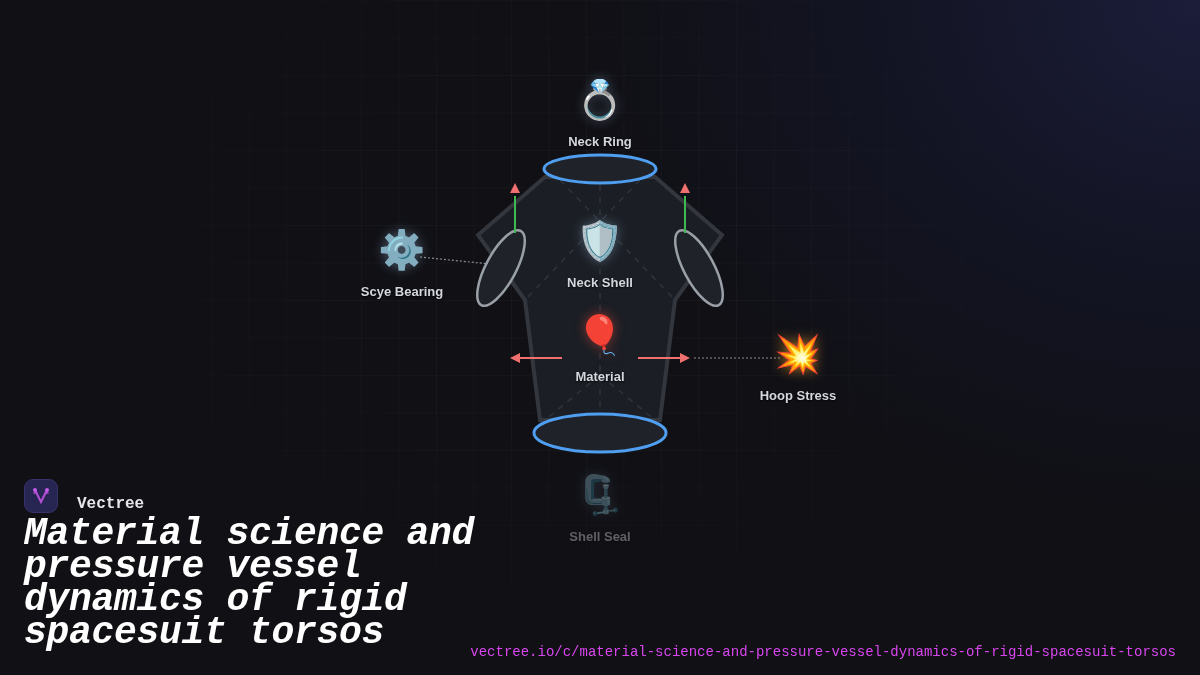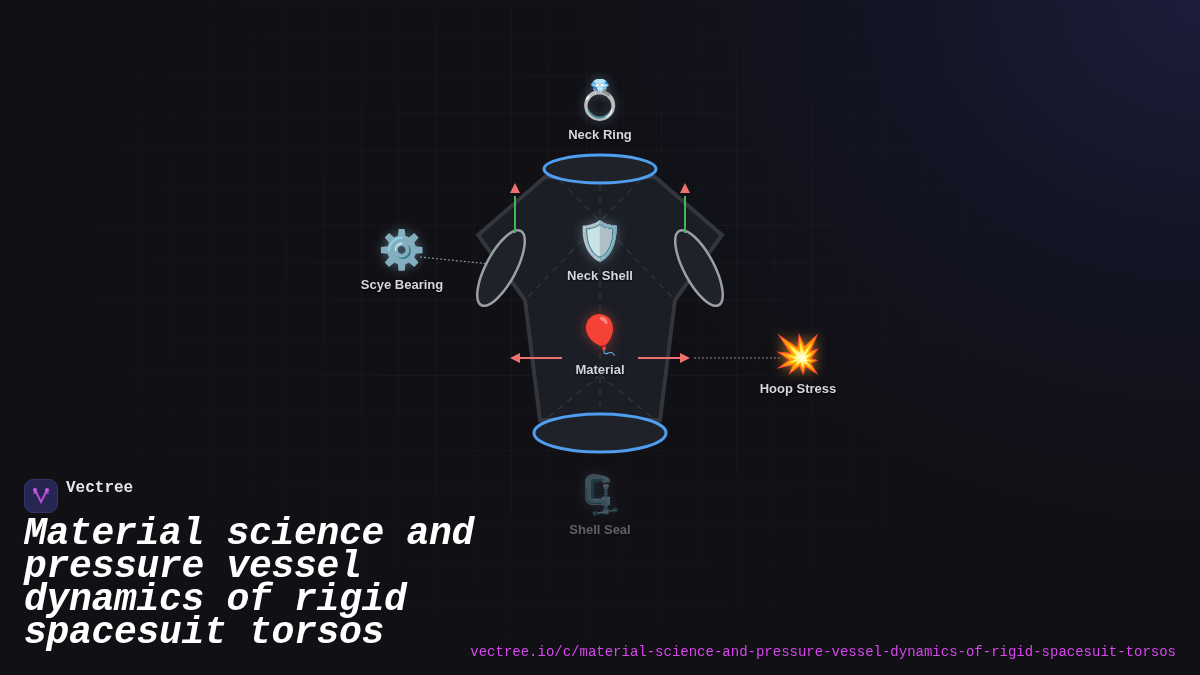--- a/index.html
+++ b/index.html
@@ -30,27 +30,27 @@
     position:absolute; transform:translateX(-50%);
     display:flex; flex-direction:column; align-items:center;
   }
   .node .emoji {
     font-size:38px; line-height:44px; height:44px;
     filter: drop-shadow(0 0 6px rgba(180,220,255,0.35));
   }
   .node .label {
     font-family:"Liberation Sans", sans-serif;
     font-weight:bold; font-size:13px; color:#d4d7de;
-    white-space:nowrap; margin-top:5px;
+    white-space:nowrap; margin-top:12px;
     text-shadow:0 1px 2px rgba(0,0,0,0.8);
   }
   .node.dim { opacity:0.4; }
   .brand {
     position:absolute; left:24px; top:479px;
-    display:flex; align-items:flex-start; gap:8px;
+    display:flex; align-items:flex-end; gap:19px;
   }
   .brand .logo {
     width:34px; height:34px; border-radius:9px;
     background:#272552; border:1px solid #35336a;
     display:flex; align-items:center; justify-content:center;
   }
   .brand .name {
     font-family:"Liberation Mono", monospace; font-weight:bold;
     font-size:16px; color:#e6e6ea;
   }

